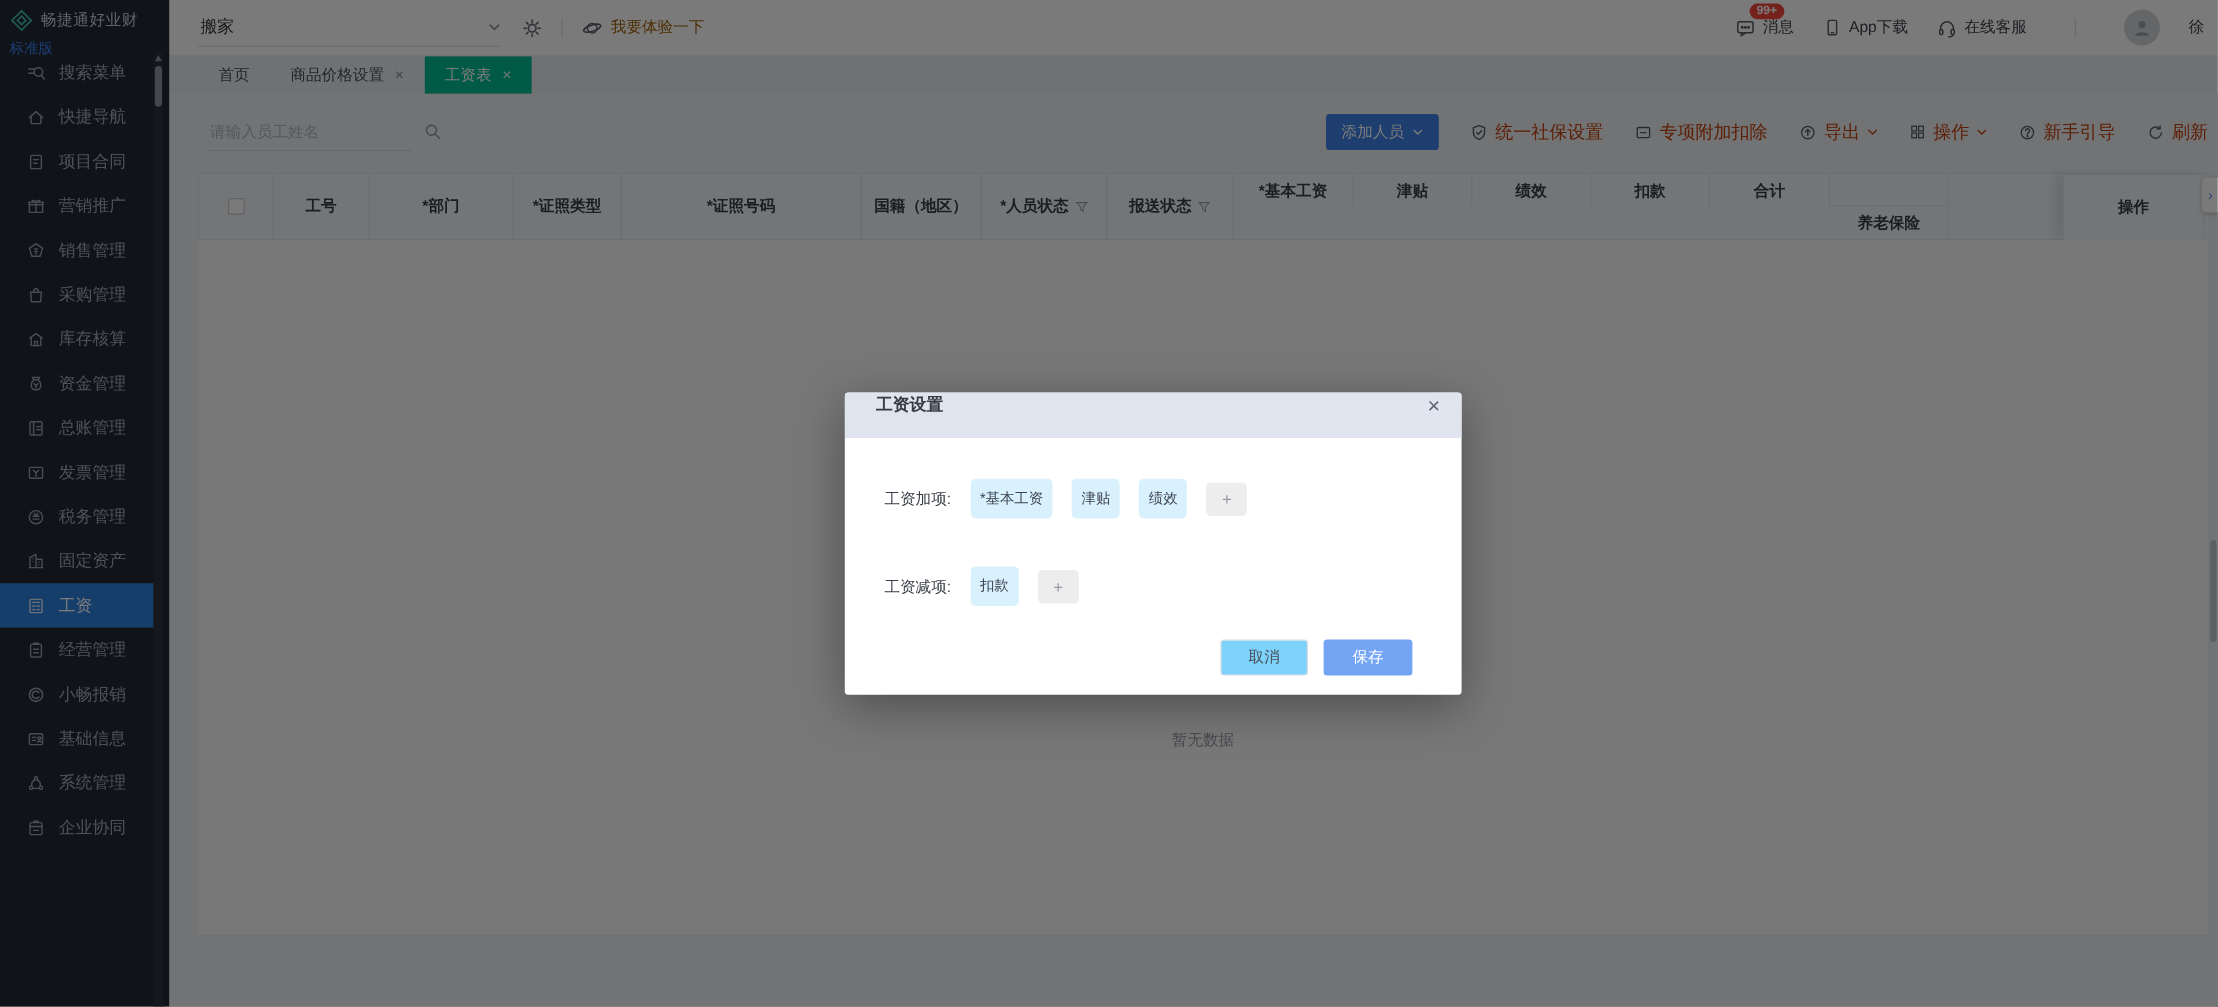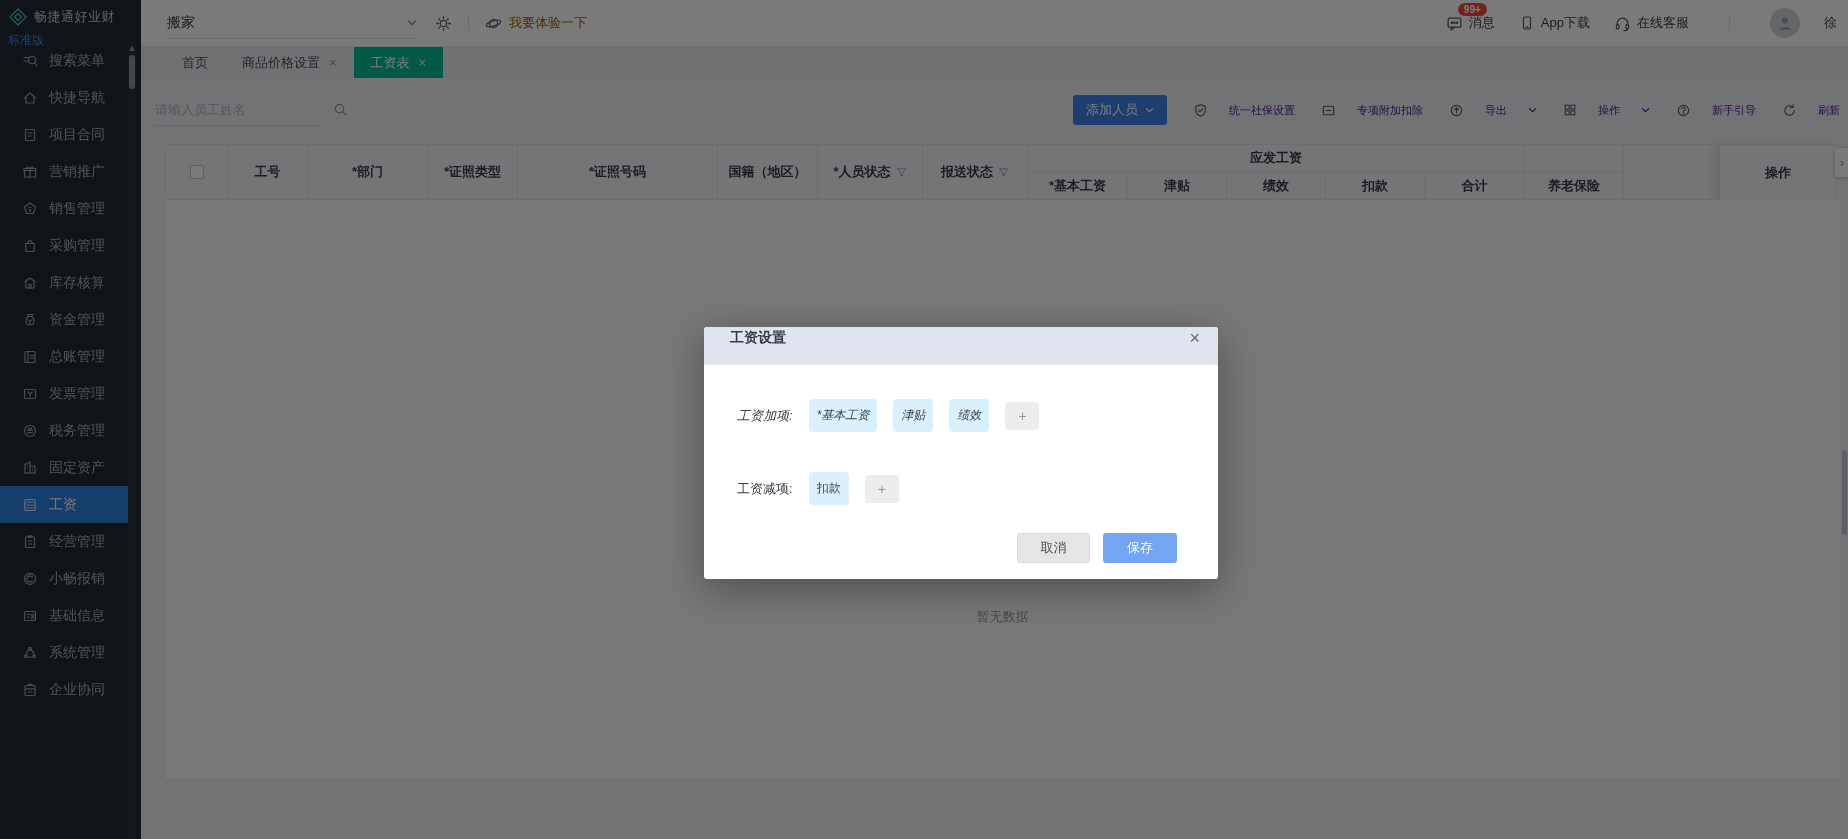--- a/index.html
+++ b/index.html
@@ -41,30 +41,30 @@
 
   
   .tabrow{height:31px;background:#ebedf0;display:flex;align-items:stretch;padding-left:24px;}
   .tab{display:flex;align-items:center;gap:9px;padding:0 17px;font-size:13px;color:#4a4e56;cursor:pointer;}
   .tab .tab-close{font-size:13px;color:#8a8f97;}
   .tab.active{background:#00bd90;color:#fff;}
   .tab.active .tab-close{color:rgba(255,255,255,.9);}
 
   
   .content{position:relative;height:761px;}
-  .toolbar{position:absolute;left:12px;top:10px;right:8px;height:48px;}
+  .toolbar{position:absolute;left:32px;top:10px;right:8px;height:48px;}
   .emp-search{position:absolute;left:0;top:6px;width:170px;height:32px;border-bottom:1px solid #d8dbe0;
     display:flex;align-items:center;}
   .emp-search input{border:none;outline:none;flex:1;font-size:13px;color:#333;background:transparent;font-family:inherit;}
   .emp-search input::placeholder{color:#b4b8bf;}
   .emp-search .mag{color:#8f959e;display:flex;}
   .tool-right{position:absolute;right:0;top:7px;display:flex;align-items:center;gap:26px;}
   .btn-add{height:30px;padding:12px 13px;background:#3f83e8;color:#fff;border:none;border-radius:3px;
     font-size:13px;display:flex;align-items:center;gap:7px;cursor:pointer;font-family:inherit;}
-  .tool-act{display:flex;align-items:center;gap:21px;font-size:11px;color:#4c1d95;cursor:pointer;}
+  .tool-act{display:flex;align-items:center;gap:6px;font-size:15px;color:#c2410c;cursor:pointer;}
   .tool-act .ticon{display:flex;color:#565b63;}
   .caret{display:flex;color:inherit;}
 
   
   .table{position:absolute;left:24px;top:66px;right:8px;}
   .thead{display:flex;border:1px solid #e3e5e9;border-right:none;background:#f3f5f7;height:56px;position:relative;}
   .th{border-right:1px solid #e3e5e9;display:flex;align-items:center;justify-content:center;
     font-size:13px;font-weight:600;color:#3a3e46;gap:5px;}
   .grp{display:flex;flex-direction:column;}
   .grp-top{height:27px;border-bottom:1px solid #e3e5e9;display:flex;align-items:center;justify-content:center;
@@ -84,27 +84,27 @@
   .page-scroll-thumb{position:absolute;right:1px;top:372px;width:5px;height:85px;background:#c4c7cc;border-radius:3px;z-index:5;}
 
   
   .overlay{position:absolute;inset:0;background:rgba(0,0,0,0.52);z-index:30;}
   .modal{position:absolute;left:704px;top:327px;width:514px;height:252px;background:#fff;z-index:40;
     border-radius:3px;overflow:hidden;box-shadow:0 10px 40px rgba(0,0,0,.35);}
   .modal-header{height:38px;background:#dfe4ef;display:flex;align-items:center;padding:0 18px 16px 26px;}
   .modal-title{font-size:14px;font-weight:bold;color:#363b45;}
   .modal-close{margin-left:auto;font-size:18px;color:#5c6673;cursor:pointer;line-height:1;}
   .m-row{display:flex;align-items:center;margin-left:33px;gap:16px;}
-  .m-row1{margin-top:34px;font-style:italic;}
+  .m-row1{margin-top:34px;}
   .m-row2{margin-top:40px;}
   .m-label{font-size:13px;color:#3a3e46;}
   .chip{background:#d9f1fc;color:#3c4250;font-size:12px;padding:8px 8px;border-radius:4px;cursor:pointer;}
   .chip-plus{background:#ededee;color:#96999f;font-size:14px;padding:6px 13px;border-radius:4px;cursor:pointer;line-height:16px;}
   .modal-footer{position:absolute;top:206px;right:41px;display:flex;gap:13px;}
-  .btn-cancel{width:73px;height:30px;background:#e5e5e5;border:1px solid #d8dce2;border-radius:3px;
+  .btn-cancel{width:73px;height:30px;background:#7dd3fc;border:1px solid #d8dce2;border-radius:3px;
     font-size:13px;color:#4a4f58;cursor:pointer;font-family:inherit;}
   .btn-save{width:74px;height:30px;background:#74a5f4;border:none;border-radius:3px;
     font-size:13px;color:#fff;cursor:pointer;font-family:inherit;}
 
   svg{display:block;}
 </style>
 </head>
 <body>
 
 <div class="screen">
@@ -505,21 +505,20 @@
           </div>
           <div class="th" style="width:105px;">
             <span>报送状态</span>
             <span class="filter-ico">
                 <svg width="11" height="11" viewBox="0 0 12 12" fill="none" stroke="#9aa0a8" stroke-width="1">
                   <path d="M1.5 2h9L7.2 6v4L4.8 8.5V6z"></path>
                 </svg>
               </span>
           </div>
           <div class="grp" style="width:497px;">
-            <div class="grp-top">应发工资</div>
             <div class="grp-cols">
               <div class="th" style="width:100px;">*基本工资</div>
               <div class="th" style="width:99px;">津贴</div>
               <div class="th" style="width:99px;">绩效</div>
               <div class="th" style="width:99px;">扣款</div>
               <div class="th" style="width:100px;">合计</div>
             </div>
           </div>
           <div class="grp" style="width:99px;">
             <div class="grp-top"></div>

